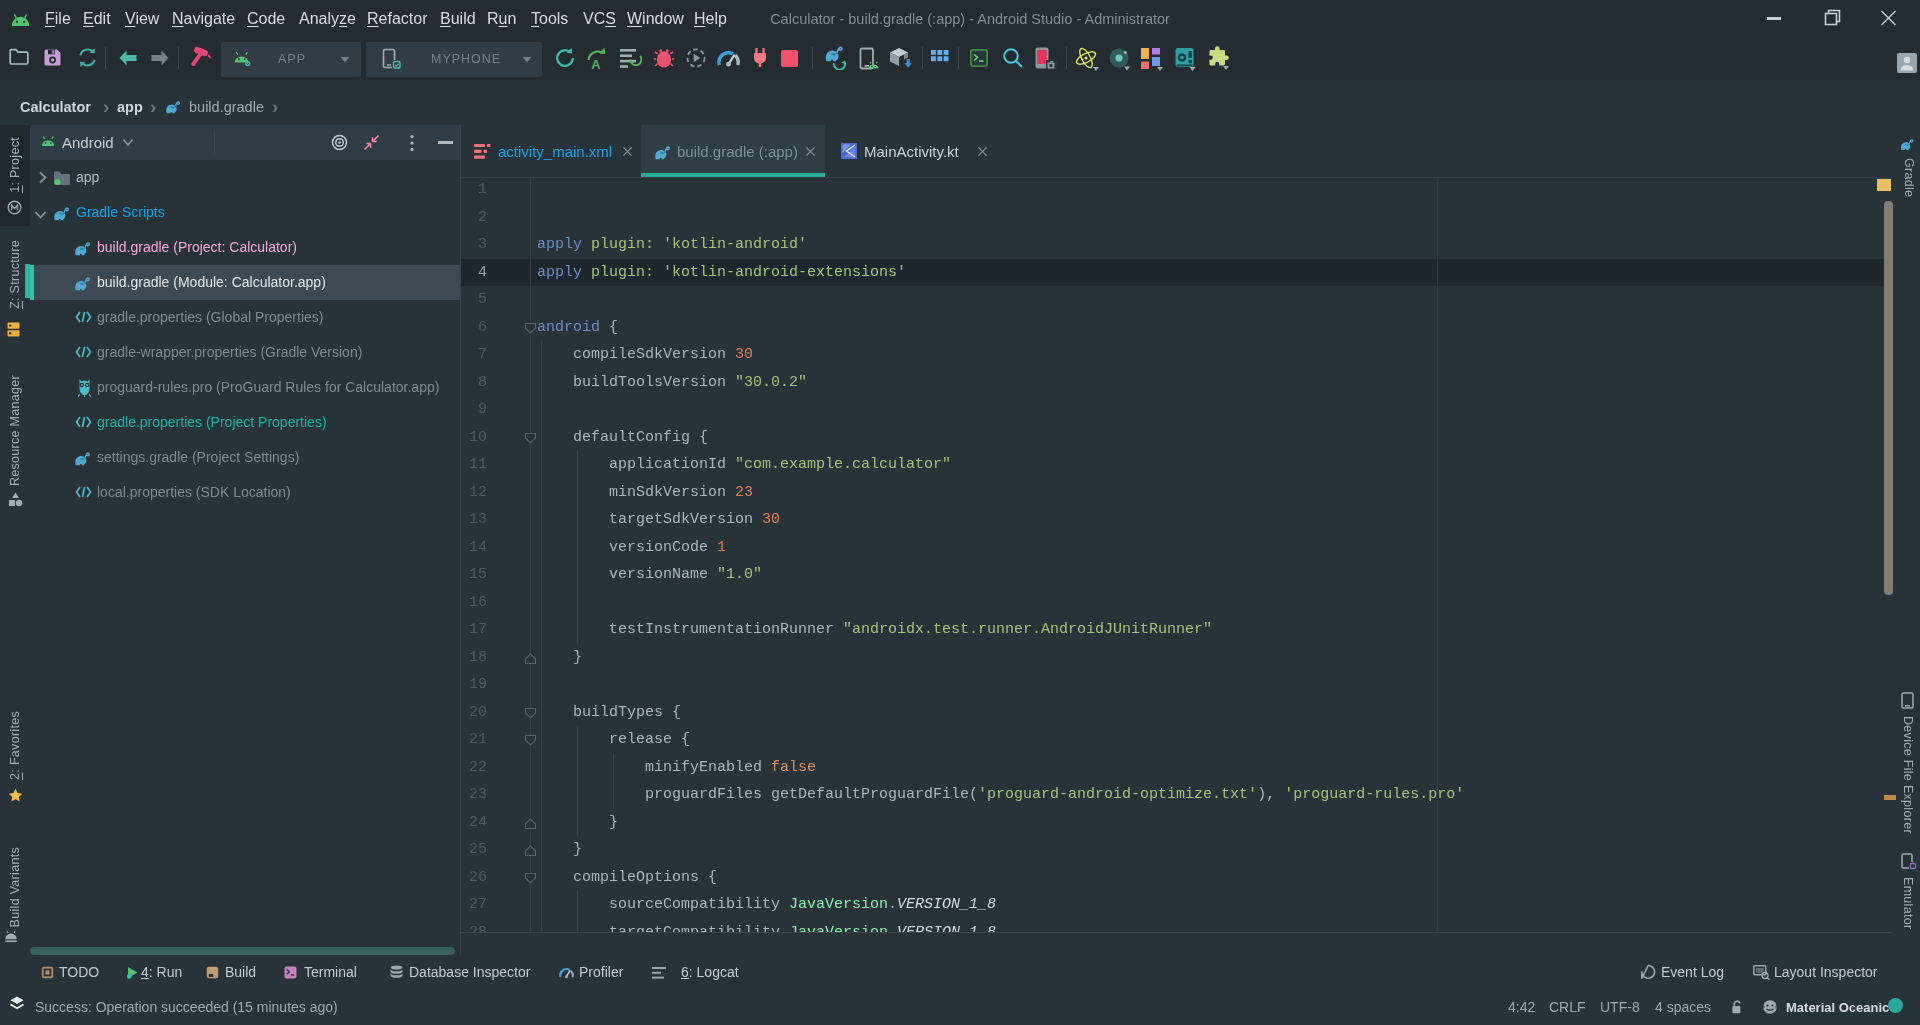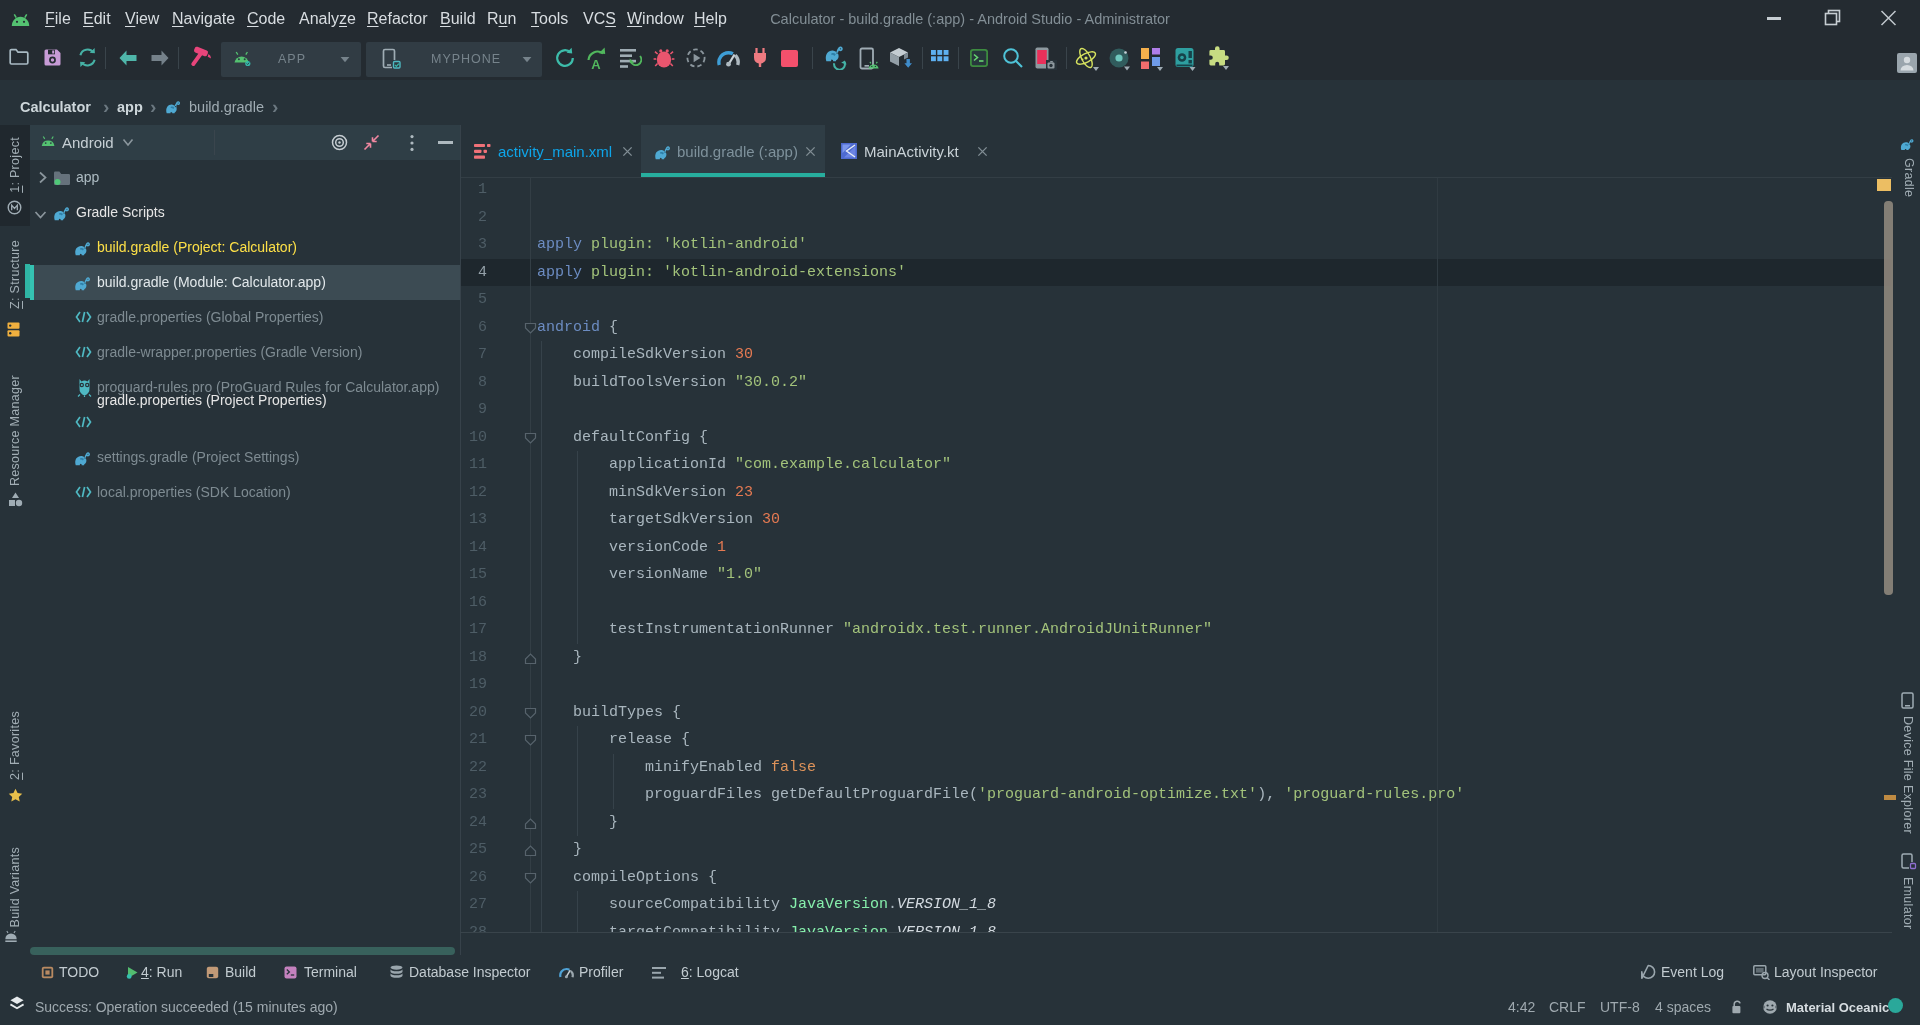--- a/index.html
+++ b/index.html
@@ -372,42 +372,42 @@
 <div class="a tree" style="left:76px;top:160px;color:#AEBCC3">app</div>
 <svg class="a" style="left:34px;top:208px" width="13" height="13" viewBox="0 0 13 13">
     <path d="M1.5 4 L6.5 9.5 L11.5 4" fill="none" stroke="#8B969D" stroke-width="1.7"></path>
   </svg>
 <svg class="a" style="left:52px;top:205px" width="20" height="16" viewBox="0 0 25 20">
     <path d="M3.4 19 C2.4 16 2.6 12.6 4.2 10.4 C5.8 8.2 8.6 7 11.2 7.5 C13.6 7.9 15.6 9.5 16.5 11.7 C16.9 12.9 16.9 14.2 16.4 15.4 C15.9 16.6 15 17.6 13.9 18.2 L13.9 19 L10.9 19 L10.6 17.5 C10 17.5 9.4 17.4 8.8 17.2 L8.5 19 Z" fill="#4FA9D2"></path>
     <path d="M15.1 12.5 C14.9 9.6 15.7 6.6 17.6 4.4 C18.4 3.5 19.8 3.8 20.2 4.9 C20.5 5.8 20 6.8 19.1 7 C18.5 7.1 18 6.9 17.7 6.5" fill="none" stroke="#4FA9D2" stroke-width="1.9" stroke-linecap="round"></path>
     <path d="M8.8 10.6 C10.4 9.7 12.4 10 13.7 11.3 L12.3 13.2 C11.2 12.2 10 11.8 8.8 12.1 Z" fill="#2E7FA8"></path>
     <circle cx="15.1" cy="10.1" r="0.75" fill="#273239"></circle>
   </svg>
-<div class="a tree" style="left:76px;top:195px;color:#e5e5e5">Gradle Scripts</div>
+<div class="a tree" style="left:76px;top:195px;color:#0ea5e9">Gradle Scripts</div>
 <svg class="a" style="left:73px;top:240px" width="20" height="16" viewBox="0 0 25 20">
     <path d="M3.4 19 C2.4 16 2.6 12.6 4.2 10.4 C5.8 8.2 8.6 7 11.2 7.5 C13.6 7.9 15.6 9.5 16.5 11.7 C16.9 12.9 16.9 14.2 16.4 15.4 C15.9 16.6 15 17.6 13.9 18.2 L13.9 19 L10.9 19 L10.6 17.5 C10 17.5 9.4 17.4 8.8 17.2 L8.5 19 Z" fill="#4FA9D2"></path>
     <path d="M15.1 12.5 C14.9 9.6 15.7 6.6 17.6 4.4 C18.4 3.5 19.8 3.8 20.2 4.9 C20.5 5.8 20 6.8 19.1 7 C18.5 7.1 18 6.9 17.7 6.5" fill="none" stroke="#4FA9D2" stroke-width="1.9" stroke-linecap="round"></path>
     <path d="M8.8 10.6 C10.4 9.7 12.4 10 13.7 11.3 L12.3 13.2 C11.2 12.2 10 11.8 8.8 12.1 Z" fill="#2E7FA8"></path>
     <circle cx="15.1" cy="10.1" r="0.75" fill="#273239"></circle>
   </svg>
-<div class="a tree" style="left:97px;top:230px;color:#fde047">build.gradle (Project: Calculator)</div>
+<div class="a tree" style="left:97px;top:230px;color:#f9a8d4">build.gradle (Project: Calculator)</div>
 
 <div class="a" style="left:30px;top:265px;width:430px;height:35px;background:#3C4B53"></div>
 <div class="a" style="left:30px;top:265px;width:4px;height:35px;background:#35C2B2"></div>
 <svg class="a" style="left:73px;top:275px" width="20" height="16" viewBox="0 0 25 20">
     <path d="M3.4 19 C2.4 16 2.6 12.6 4.2 10.4 C5.8 8.2 8.6 7 11.2 7.5 C13.6 7.9 15.6 9.5 16.5 11.7 C16.9 12.9 16.9 14.2 16.4 15.4 C15.9 16.6 15 17.6 13.9 18.2 L13.9 19 L10.9 19 L10.6 17.5 C10 17.5 9.4 17.4 8.8 17.2 L8.5 19 Z" fill="#4FA9D2"></path>
     <path d="M15.1 12.5 C14.9 9.6 15.7 6.6 17.6 4.4 C18.4 3.5 19.8 3.8 20.2 4.9 C20.5 5.8 20 6.8 19.1 7 C18.5 7.1 18 6.9 17.7 6.5" fill="none" stroke="#4FA9D2" stroke-width="1.9" stroke-linecap="round"></path>
     <path d="M8.8 10.6 C10.4 9.7 12.4 10 13.7 11.3 L12.3 13.2 C11.2 12.2 10 11.8 8.8 12.1 Z" fill="#2E7FA8"></path>
     <circle cx="15.1" cy="10.1" r="0.75" fill="#273239"></circle>
   </svg>
 <div class="a tree" style="left:97px;top:265px;color:#E2E8EB">build.gradle (Module: Calculator.app)</div>
 <div class="a tree" style="left:97px;top:300px;color:#7E8B92">gradle.properties (Global Properties)</div>
 <div class="a tree" style="left:97px;top:335px;color:#7E8B92">gradle-wrapper.properties (Gradle Version)</div>
 <div class="a tree" style="left:97px;top:370px;color:#7E8B92;width:362px;overflow:hidden">proguard-rules.pro (ProGuard Rules for Calculator.app)</div>
-<div class="a tree" style="left:97px;top:383px;color:#e5e5e5">gradle.properties (Project Properties)</div>
+<div class="a tree" style="left:97px;top:405px;color:#14b8a6">gradle.properties (Project Properties)</div>
 <div class="a tree" style="left:97px;top:440px;color:#7E8B92">settings.gradle (Project Settings)</div>
 <div class="a tree" style="left:97px;top:475px;color:#7E8B92">local.properties (SDK Location)</div>
 <svg class="a" style="left:75px;top:310px" width="17" height="14" viewBox="0 0 17 14">
     <g fill="none" stroke="#4FB8C2" stroke-width="1.7">
       <path d="M5 2 L1.5 7 L5 12"></path>
       <path d="M12 2 L15.5 7 L12 12"></path>
       <path d="M9.6 2 L7.4 12"></path>
     </g>
   </svg>
 <svg class="a" style="left:75px;top:345px" width="17" height="14" viewBox="0 0 17 14">

